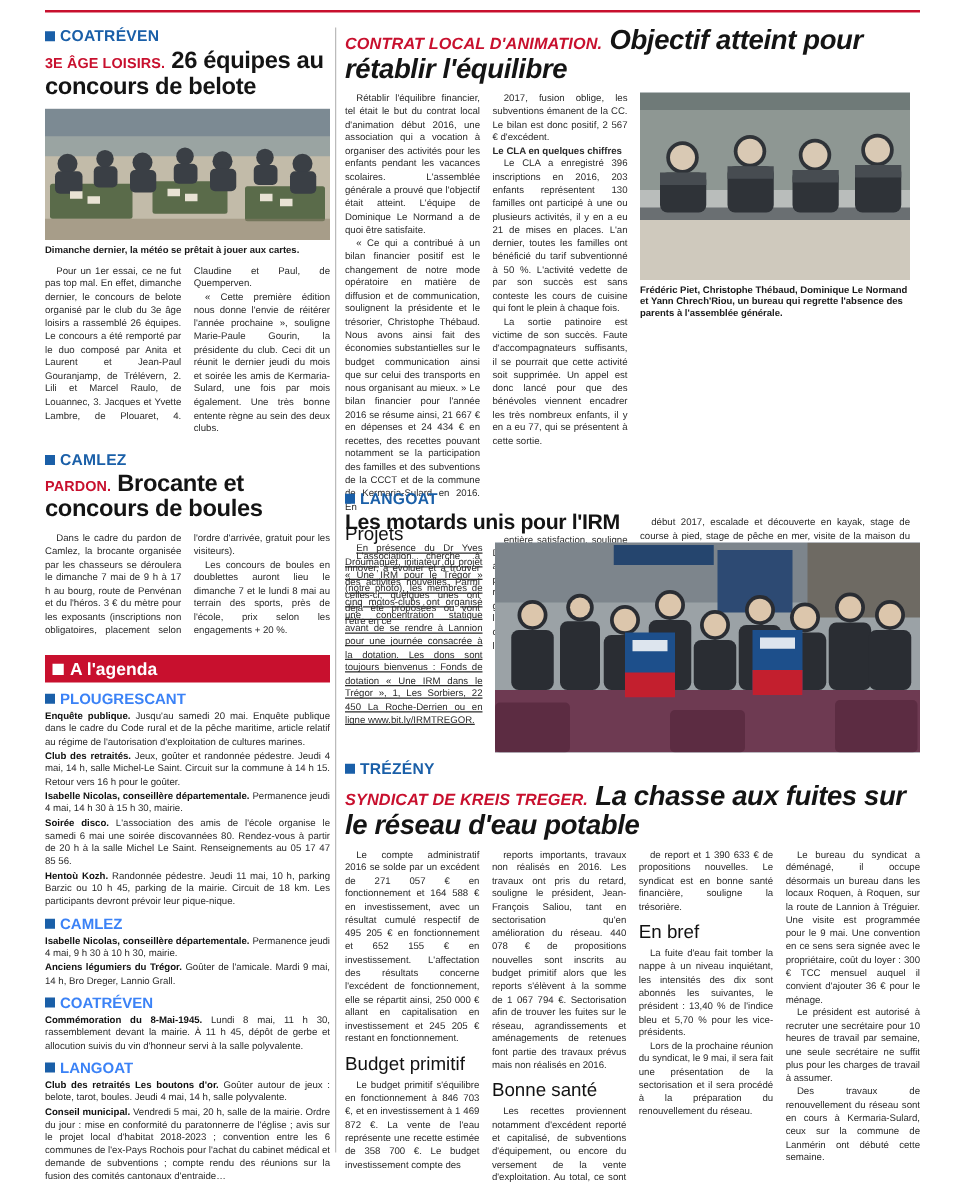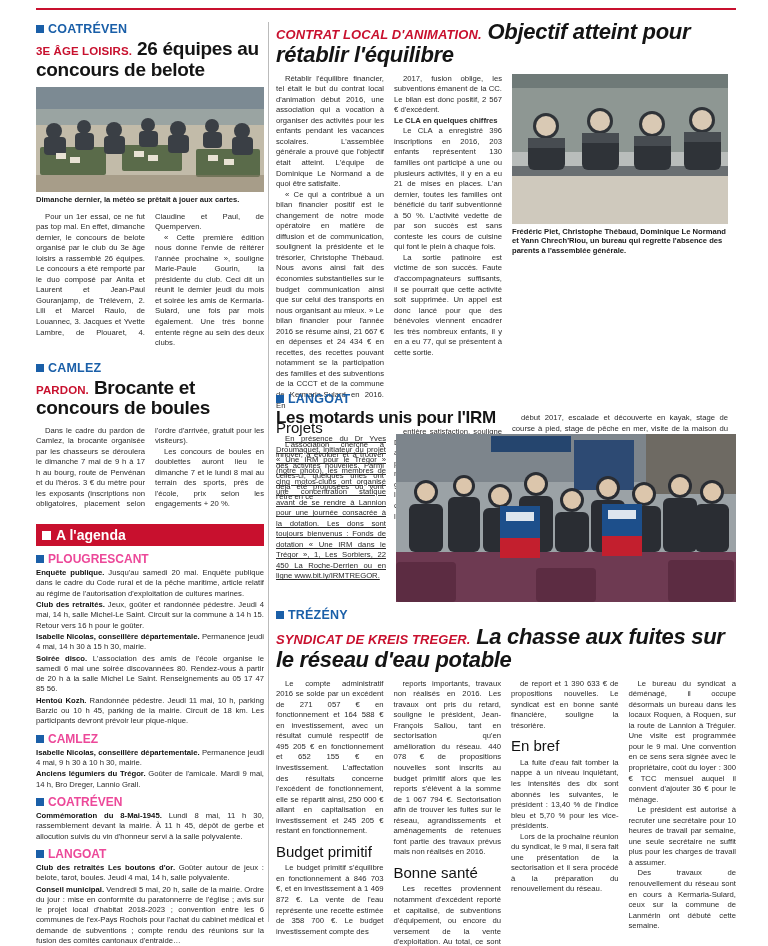--- a/index.html
+++ b/index.html
@@ -64,21 +64,21 @@
   }
   
   .cols2{column-count:2;column-gap:10px;}
   
   .agenda-bar{
     background:#c8102e;color:#fff;font-weight:bold;font-size:14px;
     padding:3px 6px;display:flex;align-items:center;gap:5px;margin-bottom:6px;
   }
   .agenda-bar .sq{display:inline-block;width:9px;height:9px;background:#fff;}
   .ag-commune{
-    font-size:12px;font-weight:bold;color:#ec4899;margin:5px 0 2px 0;
+    font-size:12px;font-weight:bold;color:#3b82f6;margin:5px 0 2px 0;
     display:flex;align-items:center;gap:4px;text-transform:uppercase;
   }
   .ag-commune .sq{display:inline-block;width:8px;height:8px;background:#1a5fa8;}
   .ag-item{font-size:7.7px;line-height:1.34;margin:0 0 1px 0;text-align:justify;color:#2a2a2a;}
   .ag-item b{color:#111;}
   
   .vrule{position:absolute;width:1px;background:#bbb;}
   
   .scene{position:absolute;inset:0;}
 </style>

